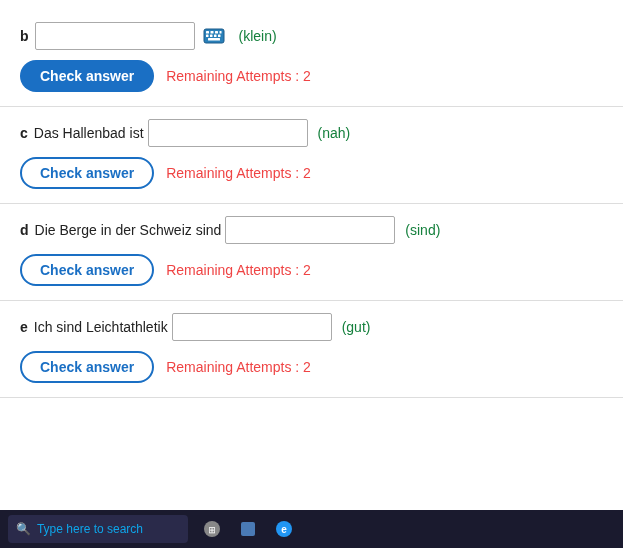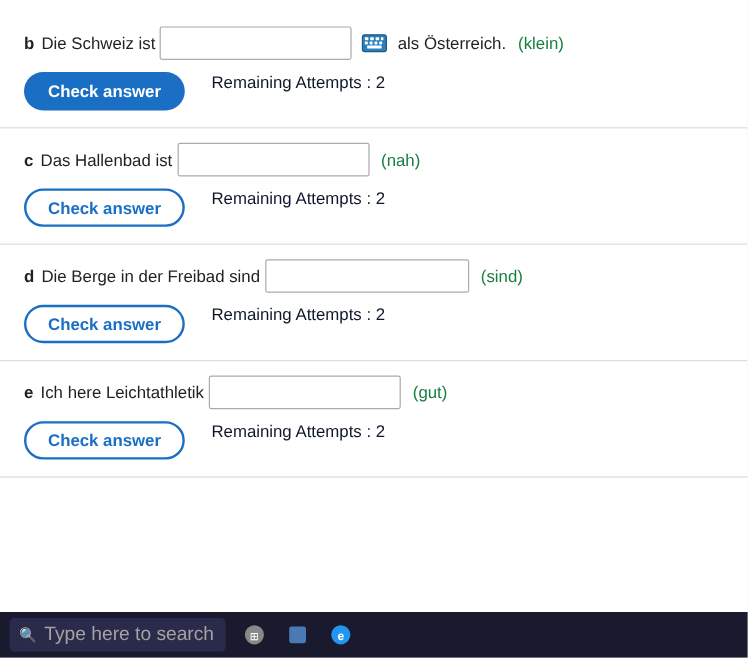--- a/index.html
+++ b/index.html
@@ -71,21 +71,22 @@
     }
 
     .hint-word {
       color: #15803d;
       margin-left: 6px;
       font-style: normal;
     }
 
     .controls-row {
       display: flex;
-      gap: 22px;
+      align-items: center;
+      gap: 12px;
     }
 
     .check-btn {
       background: #1a6fc4;
       color: #fff;
       border: none;
       border-radius: 20px;
       padding: 8px 20px;
       font-size: 14px;
       cursor: pointer;
@@ -98,21 +99,21 @@
       border: 2px solid #1a6fc4;
       border-radius: 20px;
       padding: 6px 18px;
       font-size: 14px;
       cursor: pointer;
       font-weight: 600;
     }
 
     .remaining-text {
       font-size: 14px;
-      color: #0f172a;
+      color: #ef4444;
     }
 
     .keyboard-icon {
       display: inline-flex;
       align-items: center;
       justify-content: center;
       width: 26px;
       height: 22px;
       margin: 0 2px;
     }
@@ -145,22 +146,22 @@
       height: 28px;
       width: 180px;
     }
 
     .taskbar-search-icon {
       color: #aaa;
       font-size: 12px;
     }
 
     .taskbar-search-text {
-      color: #a3a3a3;
-      font-size: 16px;
+      color: #0ea5e9;
+      font-size: 12px;
     }
 
     .taskbar-icons {
       display: flex;
       align-items: center;
       gap: 8px;
       margin-left: 4px;
     }
 
     .taskbar-icon {
@@ -174,37 +175,35 @@
     }
   </style>
 </head>
 <body>
 
 <div class="main-content">
 
   <div class="exercise-block">
     <div class="exercise-line">
       <span class="exercise-label">b</span>
-      <span>Die Schweiz ist</span>
       <input class="answer-input input-b" type="text" value="" style="">
       <span class="keyboard-icon">
         <svg viewBox="0 0 22 16" fill="none" xmlns="http://www.w3.org/2000/svg">
           <rect x="1" y="1" width="20" height="14" rx="2" fill="#2980b9" stroke="#1a5a8a" stroke-width="1"></rect>
           <rect x="3" y="3" width="3" height="2.5" rx="0.5" fill="white"></rect>
           <rect x="7.5" y="3" width="3" height="2.5" rx="0.5" fill="white"></rect>
           <rect x="12" y="3" width="3" height="2.5" rx="0.5" fill="white"></rect>
           <rect x="16.5" y="3" width="2" height="2.5" rx="0.5" fill="white"></rect>
           <rect x="3" y="6.5" width="2.5" height="2.5" rx="0.5" fill="white"></rect>
           <rect x="7" y="6.5" width="2.5" height="2.5" rx="0.5" fill="white"></rect>
           <rect x="11" y="6.5" width="2.5" height="2.5" rx="0.5" fill="white"></rect>
           <rect x="15" y="6.5" width="2.5" height="2.5" rx="0.5" fill="white"></rect>
           <rect x="5" y="10" width="12" height="2.5" rx="0.5" fill="white"></rect>
         </svg>
       </span>
-      <span>als Österreich.</span>
       <span class="hint-word">(klein)</span>
     </div>
     <div class="controls-row">
       <button class="check-btn">Check answer</button>
       <span class="remaining-text">Remaining Attempts : 2</span>
     </div>
   </div>
 
   <div class="exercise-block">
     <div class="exercise-line">
@@ -215,34 +214,34 @@
     </div>
     <div class="controls-row">
       <button class="check-btn-outline">Check answer</button>
       <span class="remaining-text">Remaining Attempts : 2</span>
     </div>
   </div>
 
   <div class="exercise-block">
     <div class="exercise-line">
       <span class="exercise-label">d</span>
-      <span>Die Berge in der Freibad sind</span>
+      <span>Die Berge in der Schweiz sind</span>
       <input class="answer-input input-d" type="text" value="" style="">
       <span class="hint-word">(sind)</span>
     </div>
     <div class="controls-row">
       <button class="check-btn-outline">Check answer</button>
       <span class="remaining-text">Remaining Attempts : 2</span>
     </div>
   </div>
 
   <div class="exercise-block">
     <div class="exercise-line">
       <span class="exercise-label">e</span>
-      <span>Ich here Leichtathletik</span>
+      <span>Ich sind Leichtathletik</span>
       <input class="answer-input input-e" type="text" value="" style="">
       <span class="hint-word">(gut)</span>
     </div>
     <div class="controls-row">
       <button class="check-btn-outline">Check answer</button>
       <span class="remaining-text">Remaining Attempts : 2</span>
     </div>
   </div>
 
 </div>

